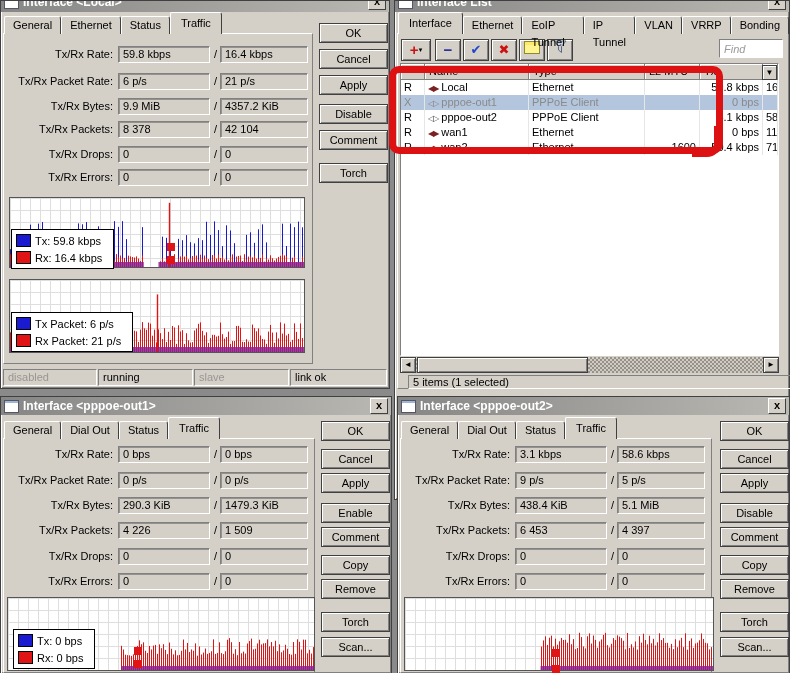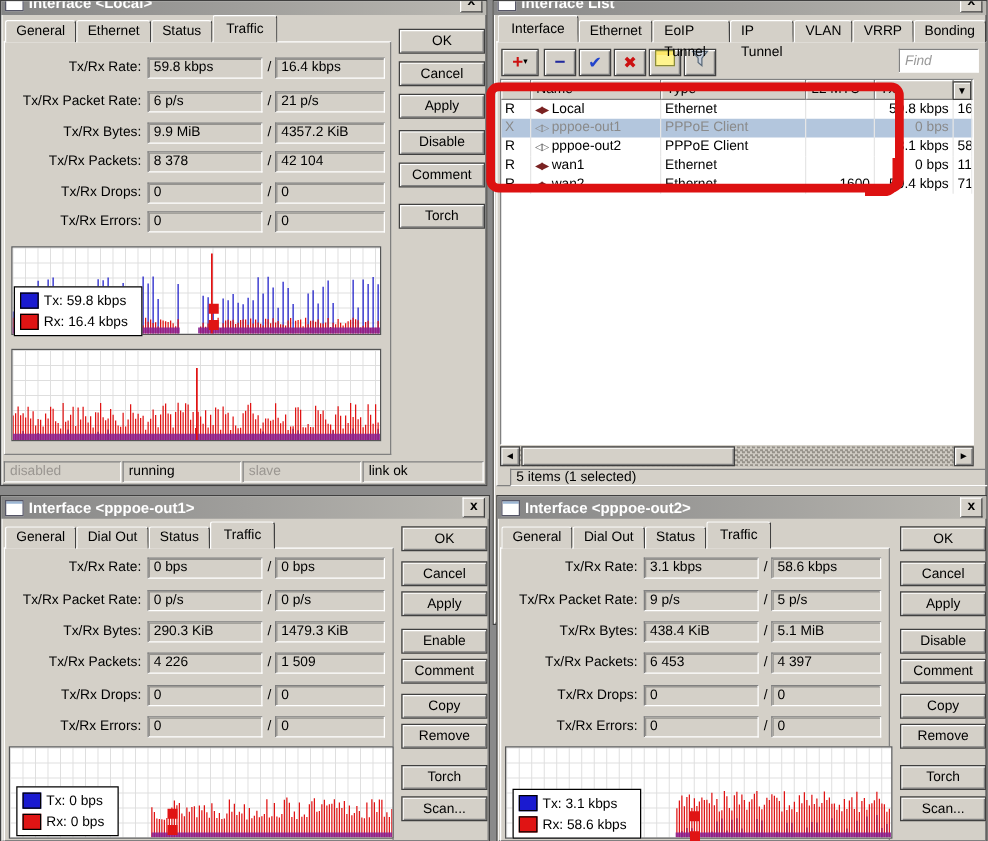--- a/index.html
+++ b/index.html
@@ -505,20 +505,30 @@
           <line x1="284.5" x2="284.5" y1="72" y2="43.38589634234086" stroke="#e01414" stroke-width="1"></line>
           <line x1="286.5" x2="286.5" y1="72" y2="51.8949648598209" stroke="#e01414" stroke-width="1"></line>
           <line x1="288.5" x2="288.5" y1="72" y2="58.90589635493234" stroke="#e01414" stroke-width="1"></line>
           <line x1="290.5" x2="290.5" y1="72" y2="43.446242484264076" stroke="#e01414" stroke-width="1"></line>
           <line x1="292.5" x2="292.5" y1="72" y2="62.98376160254702" stroke="#1a1ac8" stroke-width="1"></line>
           <line x1="292.5" x2="292.5" y1="72" y2="58.02658205246553" stroke="#e01414" stroke-width="1"></line>
           <rect x="0" y="67" width="294" height="5" fill="#8a2090" opacity="0.85"></rect>
           <line x1="147.5" x2="147.5" y1="72" y2="14.399999999999999" stroke="#e01414" stroke-width="1.4"></line>
         </svg>
       </div>
+    <div class="legend" style="left:10px;top:311px">
+      <div class="lrow">
+          <span class="sw b"></span>
+          <span>Tx Packet:  6 p/s</span>
+        </div>
+      <div class="lrow">
+          <span class="sw r"></span>
+          <span>Rx Packet:  21 p/s</span>
+        </div>
+    </div>
 
     <div class="scell dim" style="left:2px;top:368px;width:94px">disabled</div>
     <div class="scell" style="left:97px;top:368px;width:95px">running</div>
     <div class="scell dim" style="left:193px;top:368px;width:95px">slave</div>
     <div class="scell" style="left:289px;top:368px;width:97px">link ok</div>
   </div>
 
   <div class="w cut" style="left:394px;top:0;width:396px;height:500px">
     <div class="tb">
         <div class="tbi">
@@ -945,29 +955,19 @@
           <line x1="298.5" x2="298.5" y1="72" y2="40.946914391592145" stroke="#e01414" stroke-width="1"></line>
           <line x1="300.5" x2="300.5" y1="72" y2="64.34737741900608" stroke="#1a1ac8" stroke-width="1"></line>
           <line x1="300.5" x2="300.5" y1="72" y2="44.84689198061824" stroke="#e01414" stroke-width="1"></line>
           <line x1="302.5" x2="302.5" y1="72" y2="45.372470774222165" stroke="#e01414" stroke-width="1"></line>
           <line x1="304.5" x2="304.5" y1="72" y2="61.264560386072844" stroke="#1a1ac8" stroke-width="1"></line>
           <line x1="304.5" x2="304.5" y1="72" y2="51.378748130984604" stroke="#e01414" stroke-width="1"></line>
           <line x1="306.5" x2="306.5" y1="72" y2="49.08695014892146" stroke="#e01414" stroke-width="1"></line>
           <rect x="135.52" y="68" width="172.48000000000002" height="4" fill="#8a2090" opacity="0.85"></rect>
         </svg>
       </div>
-    <div class="legend" style="left:12px;top:234px">
-      <div class="lrow">
-          <span class="sw b"></span>
-          <span>Tx:  3.1 kbps</span>
-        </div>
-      <div class="lrow">
-          <span class="sw r"></span>
-          <span>Rx:  58.6 kbps</span>
-        </div>
-    </div>
     <div class="mark" style="left:154px;top:252px"></div>
     <div class="mark" style="left:154px;top:268px"></div>
   </div>
 
   <div class="anno" style="left:389px;top:66px;width:320px;height:74px"></div>
   <div class="annotail" style="left:692px;top:126px;width:22px;height:24px"></div>
 </div>
 
 </body></html>

